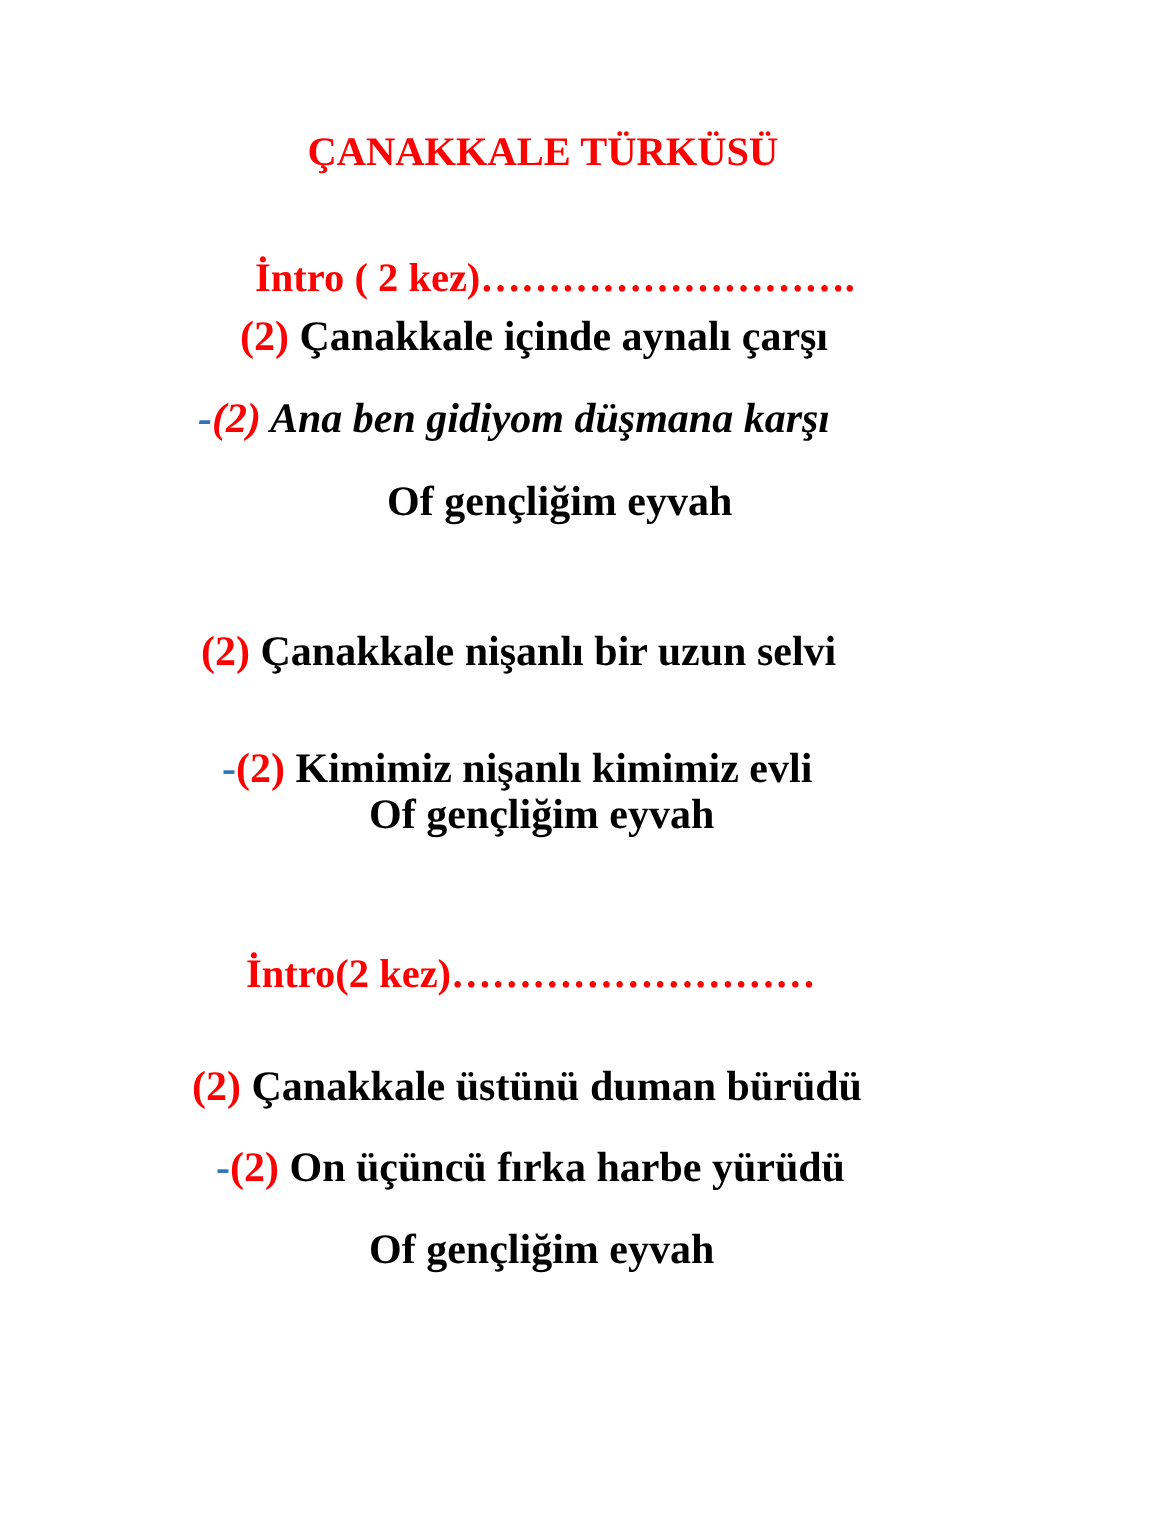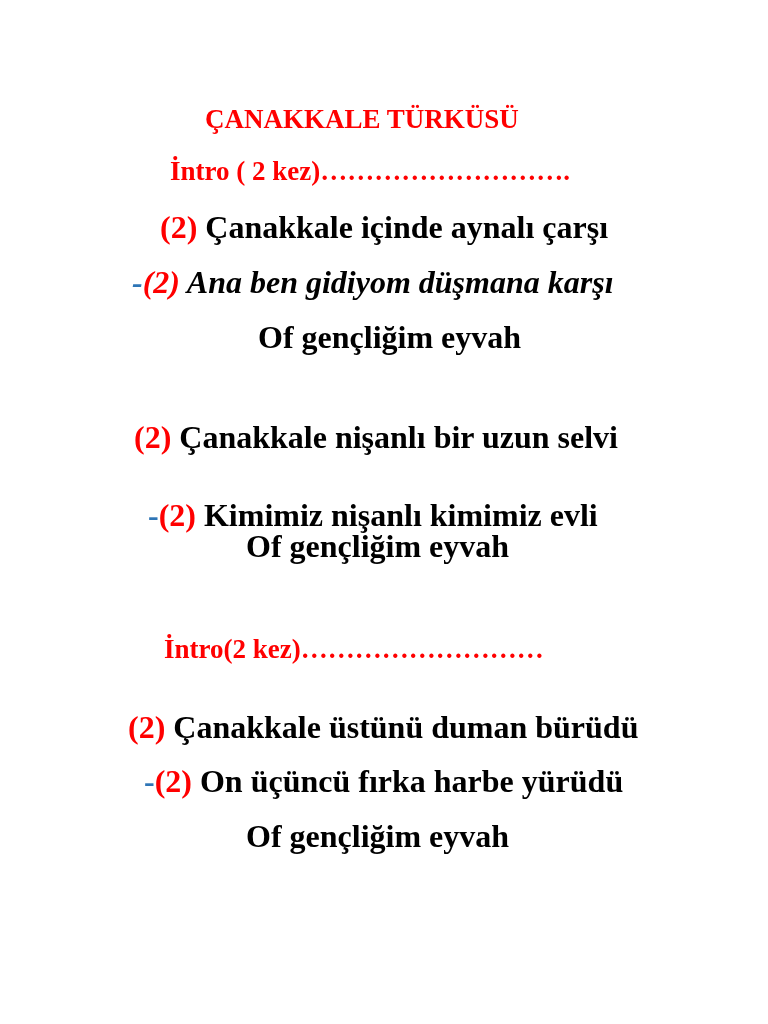--- a/index.html
+++ b/index.html
@@ -18,41 +18,41 @@
     }
     .line {
       position: absolute;
       white-space: nowrap;
       line-height: 1;
     }
     .title {
       font-size: 27px;
       color: #ff0000;
       left: 205px;
-      top: 106px;
+      top: 88px;
     }
     .intro {
       font-size: 27px;
       color: #ff0000;
     }
     .verse {
-      font-size: 32px;
+      font-size: 28px;
       text-align: center;
     }
     .rep { color: #ff0000; }
     .dash { color: #2e75b6; }
   </style>
 </head>
 <body>
 
 <div>
 
   <div class="line title">ÇANAKKALE TÜRKÜSÜ</div>
 
-  <div class="line intro" style="left:170px; top:158px;">İntro ( 2 kez)……………………….</div>
+  <div class="line intro" style="left:170px; top:172px;">İntro ( 2 kez)……………………….</div>
 
   <div class="line verse" style="left:160px; top:211px;">
     <span class="rep">(2)</span><span> Çanakkale içinde aynalı çarşı</span>
   </div>
   <div class="line verse" style="left:132px; top:266px;font-style:italic;">
     <span class="dash">-</span><span class="rep">(2)</span><span> Ana ben gidiyom düşmana karşı</span>
   </div>
   <div class="line verse" style="left:258px; top:321px;">
     <span>Of gençliğim eyvah</span>
   </div>

